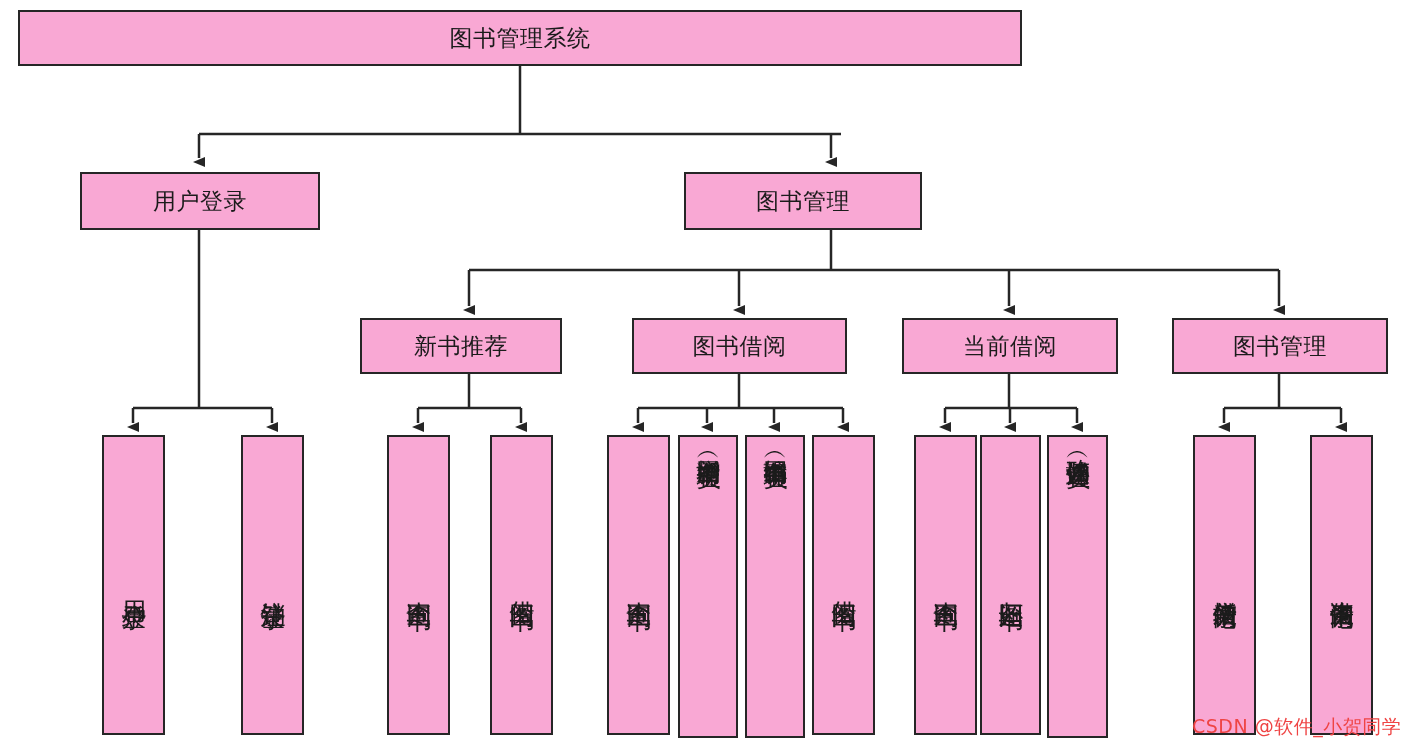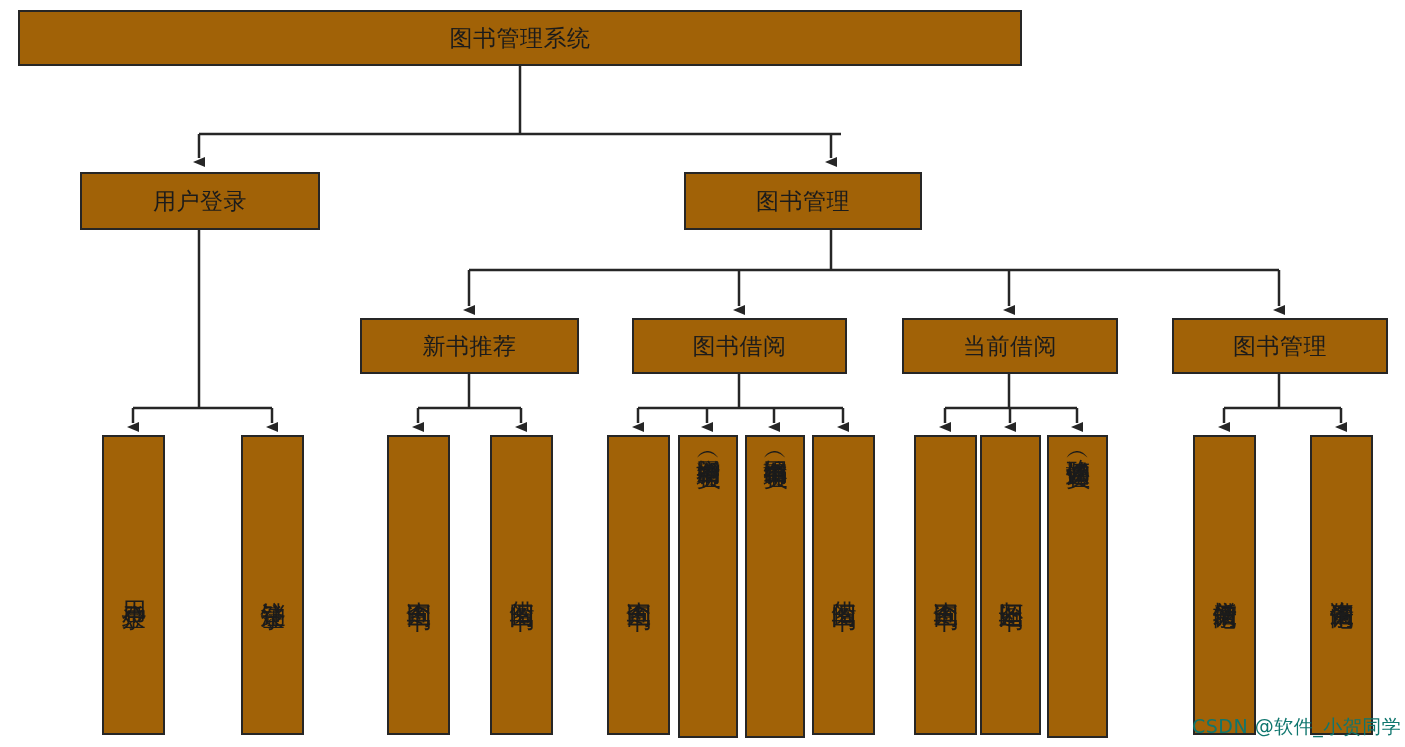--- a/index.html
+++ b/index.html
@@ -21,21 +21,21 @@
     position: absolute;
     left: 0;
     top: 0;
     width: 1405px;
     height: 747px;
     pointer-events: none;
   }
   .node {
     position: absolute;
     box-sizing: border-box;
-    background: #a16207;
+    background: #f9a8d4;
     border: 2.5px solid #262626;
     display: flex;
     align-items: center;
     justify-content: center;
     color: #1b1b1b;
   }
   .node .lbl {
     display: block;
     text-align: center;
     line-height: 1.05;
@@ -63,21 +63,21 @@
     font-size: 24px;
     letter-spacing: 1px;
   }
   .node.vert.topalign {
     align-items: flex-start;
     padding-top: 3px;
   }
   .watermark {
     position: absolute;
     font-size: 19px;
-    color: #0f766e;
+    color: #ef4444;
     white-space: nowrap;
     letter-spacing: 0.5px;
   }
 </style>
 </head>
 <body>
 
 <div id="canvas">
 
   <svg class="edges" viewBox="0 0 1405 747" xmlns="http://www.w3.org/2000/svg">
@@ -135,21 +135,21 @@
     <span class="lbl">图书管理系统</span>
   </div>
 
   <div class="node horiz" style="left:80px; top:172px; width:240px; height:58px;">
     <span class="lbl">用户登录</span>
   </div>
   <div class="node horiz" style="left:684px; top:172px; width:238px; height:58px;">
     <span class="lbl">图书管理</span>
   </div>
 
-  <div class="node horiz" style="left:360px; top:318px; width:219px; height:56px;">
+  <div class="node horiz" style="left:360px; top:318px; width:202px; height:56px;">
     <span class="lbl">新书推荐</span>
   </div>
   <div class="node horiz" style="left:902px; top:318px; width:216px; height:56px;">
     <span class="lbl">当前借阅</span>
   </div>
   <div class="node horiz" style="left:632px; top:318px; width:215px; height:56px;">
     <span class="lbl">图书借阅</span>
   </div>
   <div class="node horiz" style="left:1172px; top:318px; width:216px; height:56px;">
     <span class="lbl">图书管理</span>

